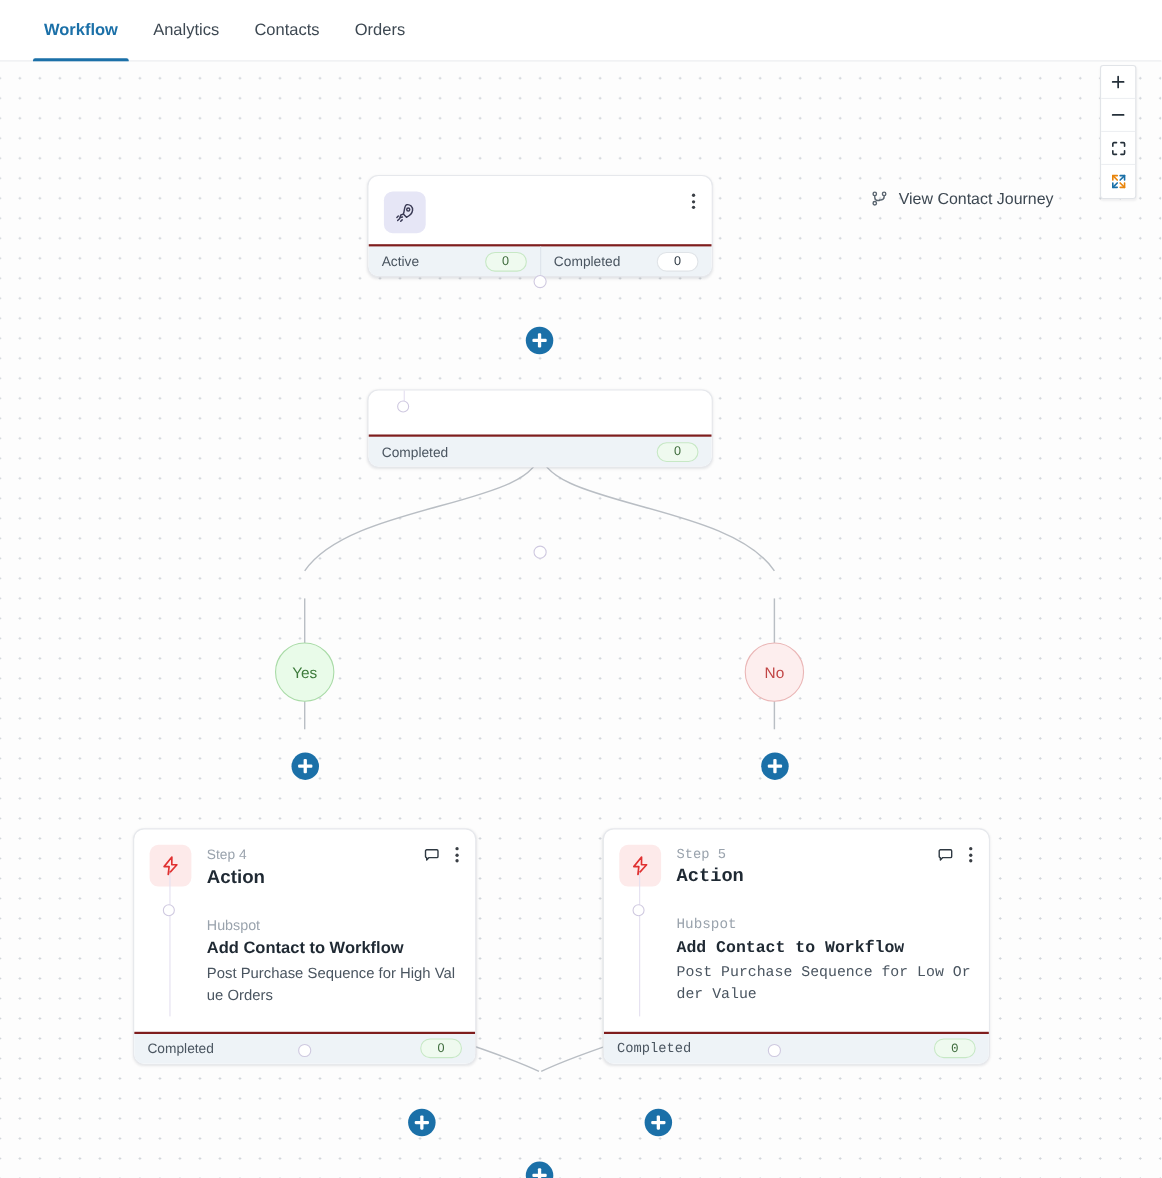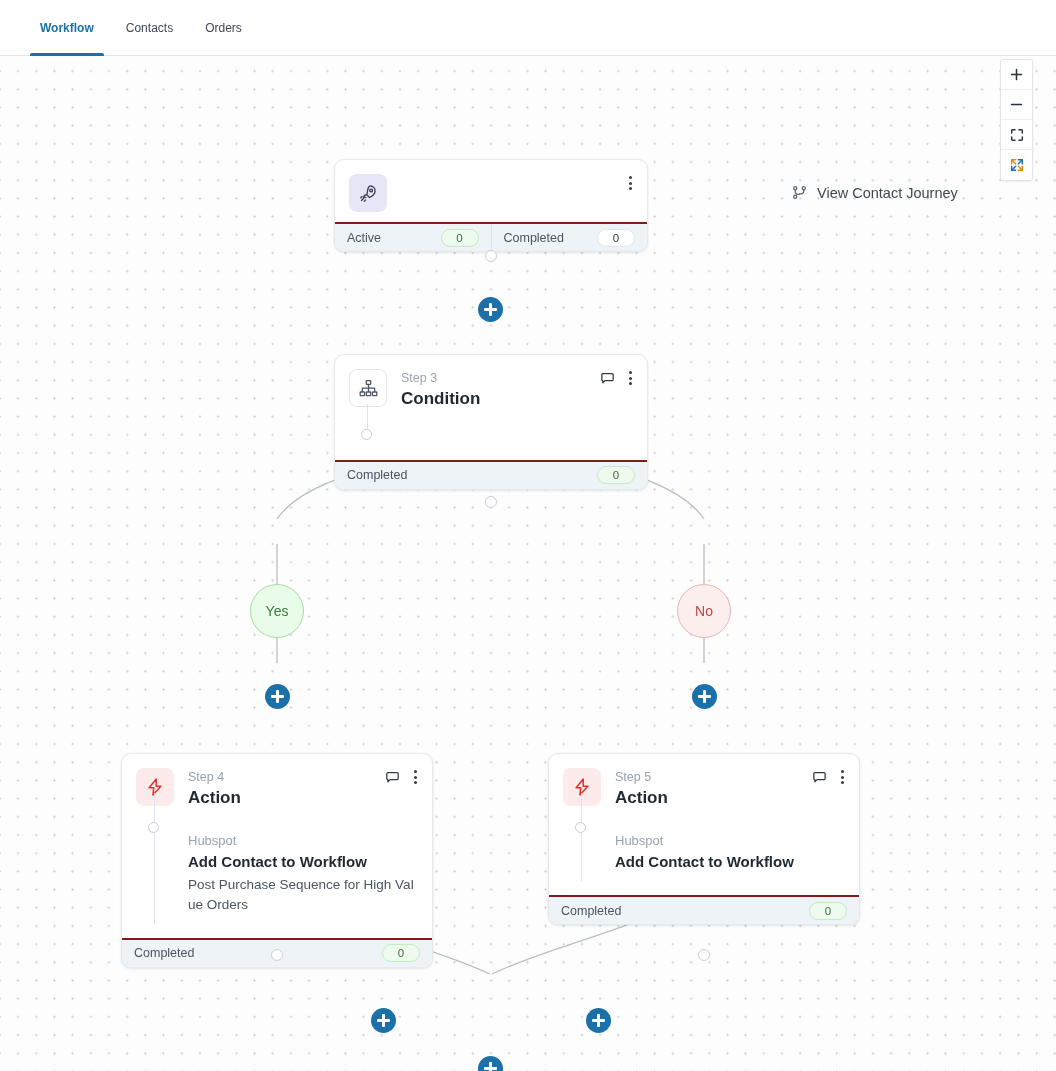--- a/index.html
+++ b/index.html
@@ -22,21 +22,21 @@
     align-items: center;
     padding-left: 24px;
     gap: 0;
   }
   .tab {
     position: relative;
     height: 56px;
     display: flex;
     align-items: center;
     padding: 0 16px;
-    font-size: 12px;
+    font-size: 15px;
     color: #3d4852;
     cursor: pointer;
     white-space: nowrap;
   }
   .tab.active { color: #1b70a8; font-weight: 600; }
   .tab.active::after {
     content: "";
     position: absolute;
     left: 6px; right: 6px; bottom: 0;
     height: 3px;
@@ -181,21 +181,21 @@
     font-size: 14px;
     cursor: pointer;
     z-index: 5;
   }
   .branch-yes { background: #e9fbe9; border: 1.5px solid #a9dba7; color: #3c7a3a; }
   .branch-no  { background: #fdeeee; border: 1.5px solid #eab6b6; color: #c14545; }
 
   
   .journey {
     position: absolute;
-    left: 791px; top: 128px;
+    left: 791px; top: 116px;
     display: flex; align-items: center; gap: 9px;
     font-size: 14.5px;
     color: #3d4852;
     cursor: pointer;
     z-index: 7;
   }
 
   
   .controls {
     position: absolute;
@@ -216,20 +216,23 @@
     color: #25303a;
   }
   .ctrl:last-child { border-bottom: none; }
 </style>
 </head>
 <body>
 
 <div class="tabbar">
   <div class="tab active">
     <span>Workflow</span>
+  </div>
+  <div class="tab">
+    <span>Analytics</span>
   </div>
   <div class="tab">
     <span>Contacts</span>
   </div>
   <div class="tab">
     <span>Orders</span>
   </div>
 </div>
 
 <div class="canvas">
@@ -324,79 +327,94 @@
         <span>Completed</span>
         <span class="badge badge-white">0</span>
       </div>
     </div>
   </div>
   <div class="handle" style="left:485px; top:194px;"></div>
 
   <div class="plus" style="left:478px; top:241px;"></div>
 
   <div class="card" style="left:334px; top:298px; width:314px;">
+    <div class="card-body" style="padding-top:18px; padding-bottom:22px;">
+      <div class="rail" style="top:-16px; bottom:22px;"></div>
+      <div class="rail-dot" style="top:9px;"></div>
+    </div>
+    <div class="card-foot">
+      <div class="foot-cell">
+        <span>Completed</span>
+        <span class="badge badge-green">0</span>
+      </div>
+    </div>
+  </div>
+  <div class="handle" style="left:485px; top:440px;"></div>
+
+  <div class="branch branch-yes" style="left:250px; top:528px;">
+    <span>Yes</span>
+  </div>
+  <div class="branch branch-no" style="left:677px; top:528px;">
+    <span>No</span>
+  </div>
+
+  <div class="plus" style="left:265px; top:628px;"></div>
+  <div class="plus" style="left:692px; top:628px;"></div>
+
+  <div class="card" style="left:121px; top:697px; width:312px;">
     <div class="card-head">
-      <div class="node-icon icon-cond">
-        <svg width="21" height="21" viewBox="0 0 24 24" fill="none" stroke="#4b5563" stroke-width="1.5" stroke-linejoin="round">
-          <rect x="9.5" y="3" width="5" height="4.2" rx="0.7"></rect>
-          <rect x="2.5" y="16" width="5" height="4.2" rx="0.7"></rect>
-          <rect x="9.5" y="16" width="5" height="4.2" rx="0.7"></rect>
-          <rect x="16.5" y="16" width="5" height="4.2" rx="0.7"></rect>
-          <path d="M12 7.2v4.3M5 16v-4.5h14V16M12 11.5V16"></path>
+      <div class="node-icon icon-action">
+        <svg width="20" height="20" viewBox="0 0 24 24" fill="none" stroke="#e03131" stroke-width="1.8" stroke-linejoin="round" stroke-linecap="round">
+          <path d="M13.5 2.5 5 13h5.5l-1 8.5L19 11h-5.6z"></path>
         </svg>
       </div>
       <div class="head-text">
-        <div class="step-label">Step 3</div>
-        <div class="node-title">Condition</div>
+        <div class="step-label">Step 4</div>
+        <div class="node-title">Action</div>
       </div>
       <div class="head-tools">
         <span class="tool-ic">
           <svg width="17" height="17" viewBox="0 0 24 24" fill="none" stroke="#2f3942" stroke-width="1.8" stroke-linejoin="round">
             <path d="M4 6.5A1.5 1.5 0 0 1 5.5 5h13A1.5 1.5 0 0 1 20 6.5v7a1.5 1.5 0 0 1-1.5 1.5H8.5L5.5 18v-3H5.5A1.5 1.5 0 0 1 4 13.5z"></path>
           </svg>
         </span>
         <div class="dots">
             <i></i>
             <i></i>
             <i></i>
           </div>
       </div>
     </div>
-    <div class="card-body" style="padding-top:18px; padding-bottom:22px;">
-      <div class="rail" style="top:-16px; bottom:22px;"></div>
-      <div class="rail-dot" style="top:9px;"></div>
+    <div class="card-body" style="padding-top:12px; padding-bottom:22px;">
+      <div class="rail" style="top:-26px; bottom:14px;"></div>
+      <div class="rail-dot" style="top:3px;"></div>
+      <div class="body-text">
+        <div class="body-sub">Hubspot</div>
+        <div class="body-main">Add Contact to Workflow</div>
+        <div class="body-desc">Post Purchase Sequence for High Value Orders</div>
+      </div>
     </div>
     <div class="card-foot">
       <div class="foot-cell">
         <span>Completed</span>
         <span class="badge badge-green">0</span>
       </div>
     </div>
   </div>
-  <div class="handle" style="left:485px; top:440px;"></div>
-
-  <div class="branch branch-yes" style="left:250px; top:528px;">
-    <span>Yes</span>
-  </div>
-  <div class="branch branch-no" style="left:677px; top:528px;">
-    <span>No</span>
-  </div>
-
-  <div class="plus" style="left:265px; top:628px;"></div>
-  <div class="plus" style="left:692px; top:628px;"></div>
-
-  <div class="card" style="left:121px; top:697px; width:312px;">
+  <div class="handle" style="left:271px; top:893px;"></div>
+
+  <div class="card" style="left:548px; top:697px; width:352px;font-family:Liberation Mono, monospace;">
     <div class="card-head">
       <div class="node-icon icon-action">
         <svg width="20" height="20" viewBox="0 0 24 24" fill="none" stroke="#e03131" stroke-width="1.8" stroke-linejoin="round" stroke-linecap="round">
           <path d="M13.5 2.5 5 13h5.5l-1 8.5L19 11h-5.6z"></path>
         </svg>
       </div>
       <div class="head-text">
-        <div class="step-label">Step 4</div>
+        <div class="step-label">Step 5</div>
         <div class="node-title">Action</div>
       </div>
       <div class="head-tools">
         <span class="tool-ic">
           <svg width="17" height="17" viewBox="0 0 24 24" fill="none" stroke="#2f3942" stroke-width="1.8" stroke-linejoin="round">
             <path d="M4 6.5A1.5 1.5 0 0 1 5.5 5h13A1.5 1.5 0 0 1 20 6.5v7a1.5 1.5 0 0 1-1.5 1.5H8.5L5.5 18v-3H5.5A1.5 1.5 0 0 1 4 13.5z"></path>
           </svg>
         </span>
         <div class="dots">
             <i></i>
@@ -404,71 +422,30 @@
             <i></i>
           </div>
       </div>
     </div>
     <div class="card-body" style="padding-top:12px; padding-bottom:22px;">
       <div class="rail" style="top:-26px; bottom:14px;"></div>
       <div class="rail-dot" style="top:3px;"></div>
       <div class="body-text">
         <div class="body-sub">Hubspot</div>
         <div class="body-main">Add Contact to Workflow</div>
-        <div class="body-desc">Post Purchase Sequence for High Value Orders</div>
+        <div class="body-desc">Post Purchase Sequence for Low Order Value</div>
       </div>
     </div>
     <div class="card-foot">
       <div class="foot-cell">
         <span>Completed</span>
         <span class="badge badge-green">0</span>
       </div>
     </div>
   </div>
-  <div class="handle" style="left:271px; top:893px;"></div>
-
-  <div class="card" style="left:548px; top:697px; width:312px;">
-    <div class="card-head">
-      <div class="node-icon icon-action">
-        <svg width="20" height="20" viewBox="0 0 24 24" fill="none" stroke="#e03131" stroke-width="1.8" stroke-linejoin="round" stroke-linecap="round">
-          <path d="M13.5 2.5 5 13h5.5l-1 8.5L19 11h-5.6z"></path>
-        </svg>
-      </div>
-      <div class="head-text">
-        <div class="step-label">Step 5</div>
-        <div class="node-title">Action</div>
-      </div>
-      <div class="head-tools">
-        <span class="tool-ic">
-          <svg width="17" height="17" viewBox="0 0 24 24" fill="none" stroke="#2f3942" stroke-width="1.8" stroke-linejoin="round">
-            <path d="M4 6.5A1.5 1.5 0 0 1 5.5 5h13A1.5 1.5 0 0 1 20 6.5v7a1.5 1.5 0 0 1-1.5 1.5H8.5L5.5 18v-3H5.5A1.5 1.5 0 0 1 4 13.5z"></path>
-          </svg>
-        </span>
-        <div class="dots">
-            <i></i>
-            <i></i>
-            <i></i>
-          </div>
-      </div>
-    </div>
-    <div class="card-body" style="padding-top:12px; padding-bottom:22px;">
-      <div class="rail" style="top:-26px; bottom:14px;"></div>
-      <div class="rail-dot" style="top:3px;"></div>
-      <div class="body-text">
-        <div class="body-sub">Hubspot</div>
-        <div class="body-main">Add Contact to Workflow</div>
-      </div>
-    </div>
-    <div class="card-foot">
-      <div class="foot-cell">
-        <span>Completed</span>
-        <span class="badge badge-green">0</span>
-      </div>
-    </div>
-  </div>
   <div class="handle" style="left:698px; top:893px;"></div>
 
   <div class="plus" style="left:371px; top:952px;"></div>
   <div class="plus" style="left:586px; top:952px;"></div>
 
   <div class="plus" style="left:478px; top:1000px;"></div>
 
 </div>
 
 </body></html>

